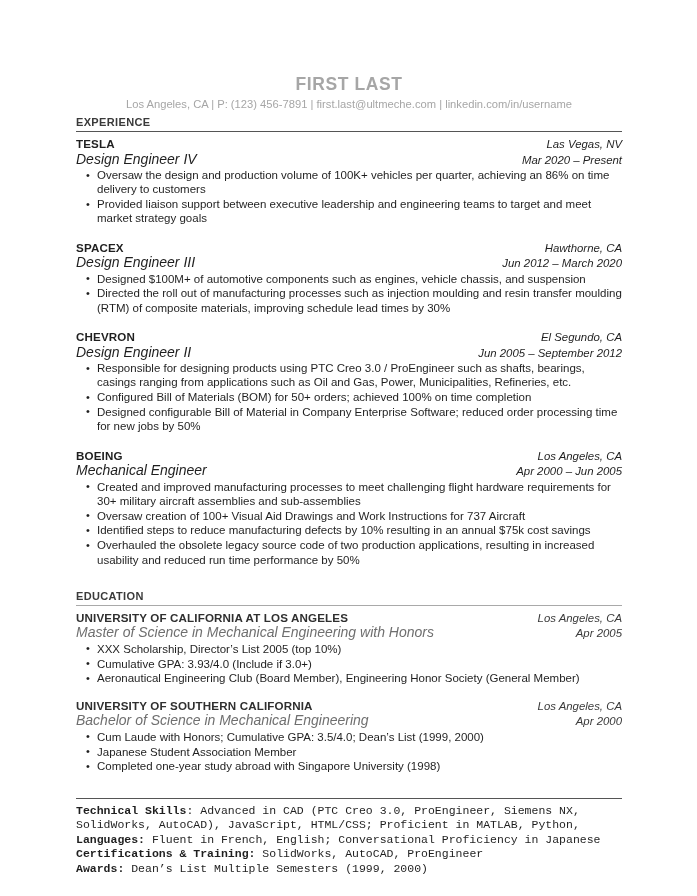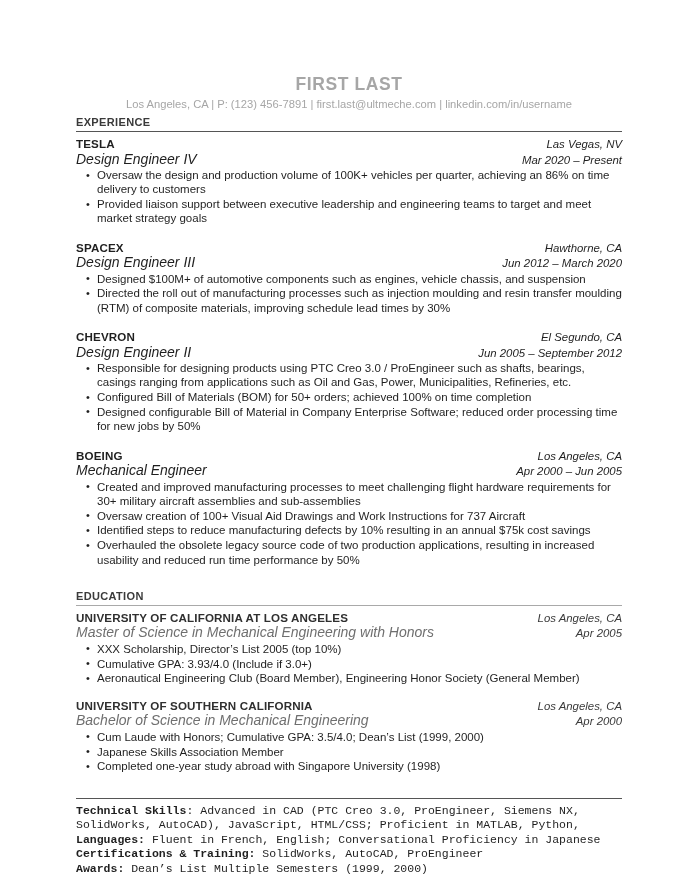--- a/index.html
+++ b/index.html
@@ -234,21 +234,21 @@
           <div class="entry-row">
             <span class="org">UNIVERSITY OF SOUTHERN CALIFORNIA</span>
             <span class="loc">Los Angeles, CA</span>
           </div>
           <div class="entry-row">
             <span class="title">Bachelor of Science in Mechanical Engineering</span>
             <span class="date">Apr 2000</span>
           </div>
           <ul class="bullets">
             <li>Cum Laude with Honors; Cumulative GPA: 3.5/4.0; Dean’s List (1999, 2000)</li>
-            <li>Japanese Skills Association Member</li>
+            <li>Japanese Student Association Member</li>
             <li>Completed one-year study abroad with Singapore University (1998)</li>
           </ul>
         </div>
       </div>
   </div>
 
   <div class="sec-additional">
     <div class="rule"></div>
     <div id="additional-list">
         <div class="add-line"><b>Technical Skills</b>: <span>Advanced in CAD (PTC Creo 3.0, ProEngineer, Siemens NX, SolidWorks, AutoCAD), JavaScript, HTML/CSS; Proficient in MATLAB, Python,</span></div>

